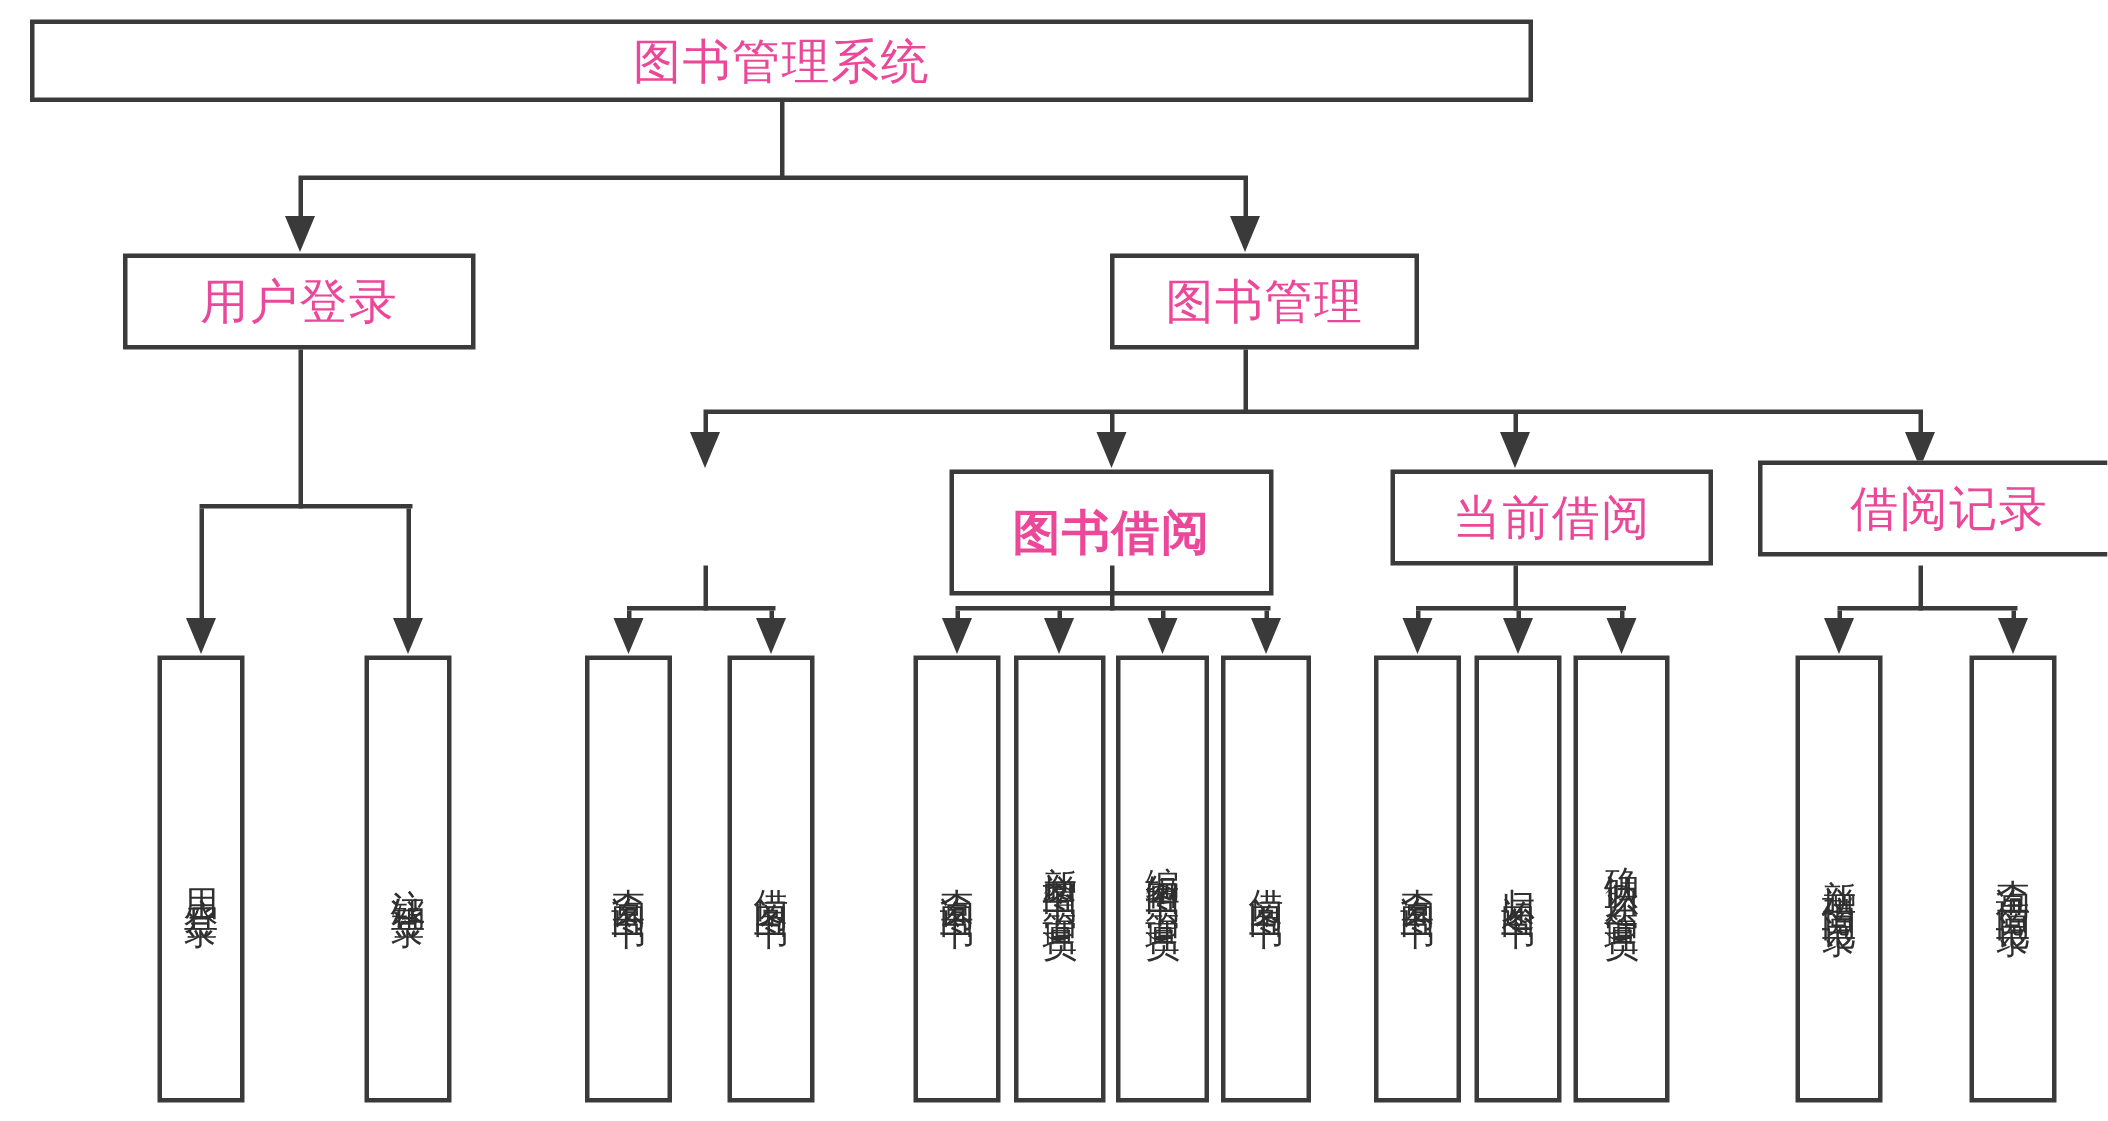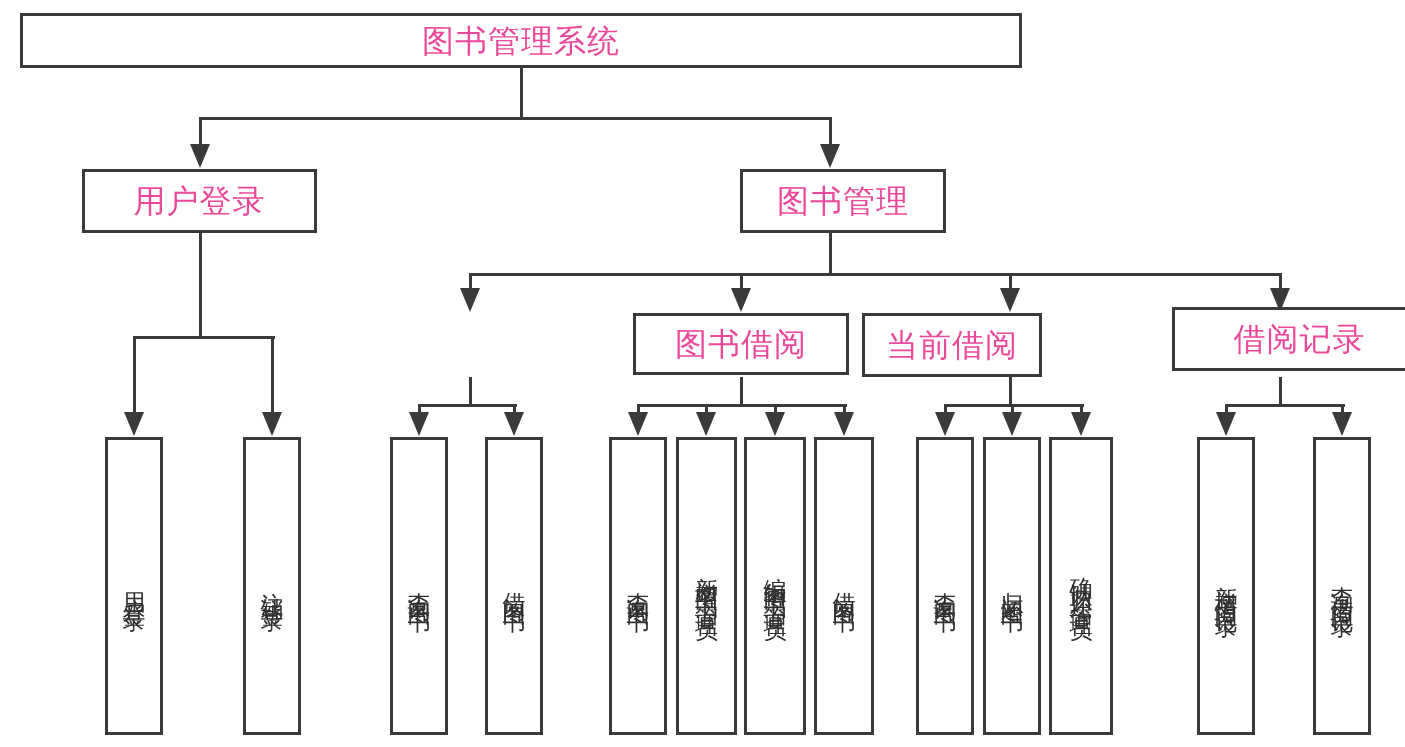--- a/index.html
+++ b/index.html
@@ -112,22 +112,22 @@
   <div class="arrow" style="left:123px; top:339px; height:97px;"></div>
   <div class="arrow" style="left:261px; top:339px; height:97px;"></div>
 
   <div class="line" style="left:828.5px; top:233px; width:3px; height:43px;"></div>
   <div class="line" style="left:468.5px; top:273px; width:813px; height:3px;"></div>
   <div class="arrow" style="left:459px; top:276px; height:36px;"></div>
   <div class="arrow" style="left:730px; top:276px; height:36px;"></div>
   <div class="arrow" style="left:999px; top:276px; height:36px;"></div>
   <div class="arrow" style="left:1269px; top:276px; height:36px;"></div>
 
-  <div class="box" style="left:633px; top:313px; width:216px; height:62px;">图书借阅</div>
-  <div class="box" style="left:862px; top:313px; width:180px; height:64px;">当前借阅</div>
+  <div class="box" style="left:633px; top:313px; width:216px; height:84px;font-weight:bold;">图书借阅</div>
+  <div class="box" style="left:927px; top:313px; width:215px; height:64px;">当前借阅</div>
   <div class="box" style="left:1172px; top:307px; width:255px; height:64px;">借阅记录</div>
 
   <div class="line" style="left:468.5px; top:377px; width:3px; height:30px;"></div>
   <div class="line" style="left:417.5px; top:404px; width:99px; height:3px;"></div>
   <div class="arrow" style="left:408px; top:407px; height:29px;"></div>
   <div class="arrow" style="left:503px; top:407px; height:29px;"></div>
 
   <div class="line" style="left:739.5px; top:377px; width:3px; height:30px;"></div>
   <div class="line" style="left:636.5px; top:404px; width:210px; height:3px;"></div>
   <div class="arrow" style="left:627px; top:407px; height:29px;"></div>

